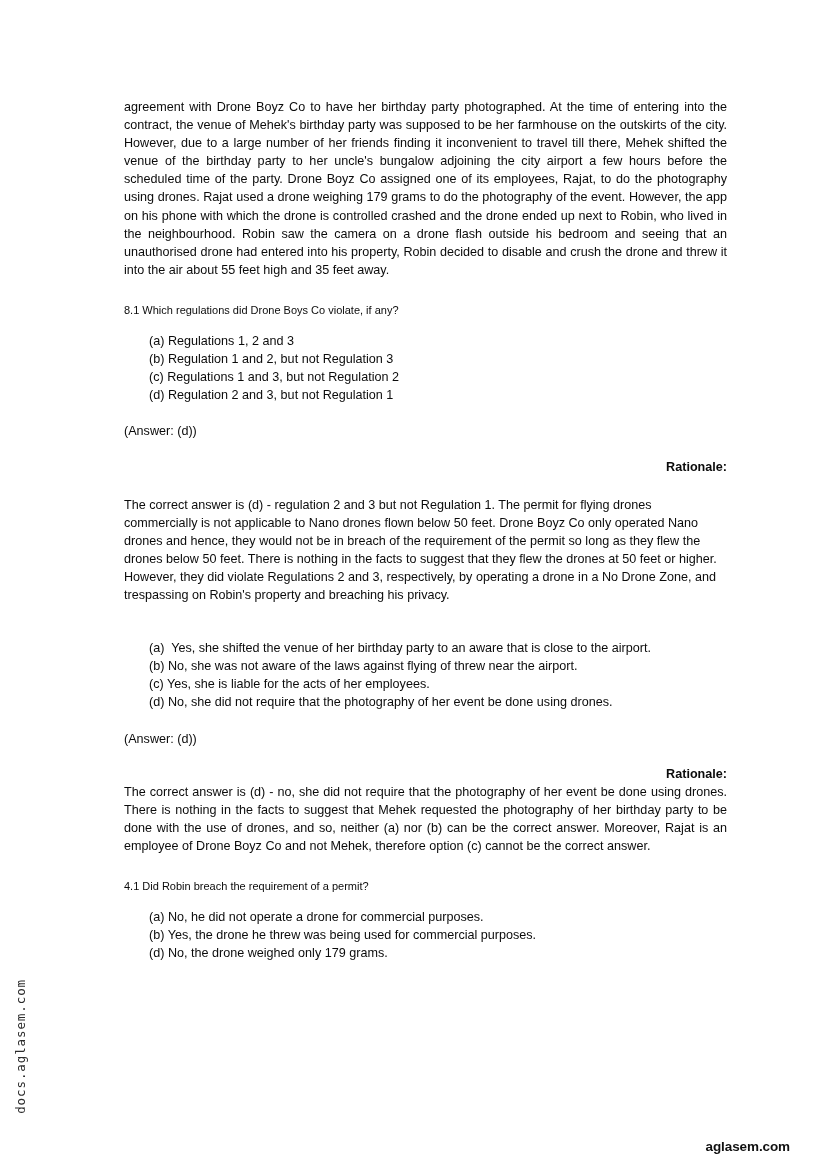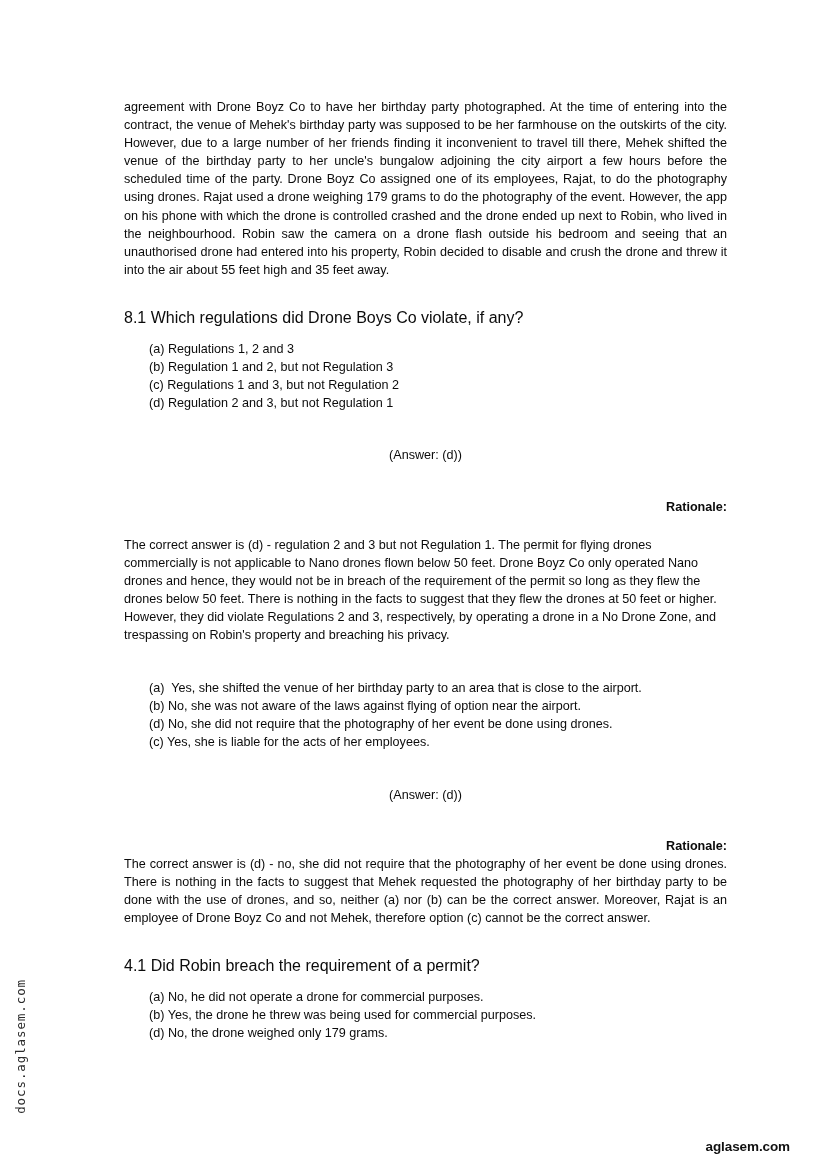--- a/index.html
+++ b/index.html
@@ -27,42 +27,42 @@
     line-height: 18.1px;
     text-align: justify;
     text-justify: inter-word;
     margin: 0;
   }
   .block-gap-lg { height: 22px; }
   .block-gap-md { height: 17px; }
   .block-gap-sm { height: 12px; }
 
   .question {
-    font-size: 16px;
+    font-size: 11px;
     line-height: 18.1px;
-    margin: 8px 0 0 0;
+    margin: 0 0 0 0;
     padding-left: 0px;
     text-align: left;
   }
   .options {
     list-style: none;
     margin: 1px;
     padding: 0 0 0 24px;
   }
   .options li {
     font-size: 12.6px;
     line-height: 18.1px;
     text-align: left;
     white-space: pre;
   }
   .answer {
     font-size: 12.6px;
     line-height: 18.1px;
-    margin: 16px;
-    text-align: center;
+    margin: 0;
+    text-align: left;
   }
   .rationale-head {
     font-size: 12.6px;
     line-height: 18.1px;
     font-weight: bold;
     margin: 0;
     text-align: right;
   }
   .rationale-body {
     font-size: 12.6px;
@@ -123,24 +123,24 @@
     <div class="block-gap-md"></div>
     <p class="answer">(Answer: (d))</p>
     <div class="block-gap-md"></div>
     <p class="rationale-head">Rationale:</p>
     <p class="rationale-body left">The correct answer is (d) - regulation 2 and 3 but not Regulation 1. The permit for flying drones commercially is not applicable to Nano drones flown below 50 feet. Drone Boyz Co only operated Nano drones and hence, they would not be in breach of the requirement of the permit so long as they flew the drones below 50 feet. There is nothing in the facts to suggest that they flew the drones at 50 feet or higher. However, they did violate Regulations 2 and 3, respectively, by operating a drone in a No Drone Zone, and trespassing on Robin's property and breaching his privacy.</p>
 
     <div class="block-gap-lg"></div>
 
     <div class="block-gap-sm"></div>
     <ul class="options">
-      <li>(a)  Yes, she shifted the venue of her birthday party to an area that is close to the airport.</li>
-      <li>(b) No, she was not aware of the laws against flying of option near the airport.</li>
+      <li>(a)  Yes, she shifted the venue of her birthday party to an aware that is close to the airport.</li>
+      <li>(b) No, she was not aware of the laws against flying of threw near the airport.</li>
+      <li>(c) Yes, she is liable for the acts of her employees.</li>
       <li>(d) No, she did not require that the photography of her event be done using drones.</li>
-      <li>(c) Yes, she is liable for the acts of her employees.</li>
     </ul>
     <div class="block-gap-md"></div>
     <p class="answer">(Answer: (d))</p>
     <div class="block-gap-md"></div>
     <p class="rationale-head">Rationale:</p>
     <p class="rationale-body">The correct answer is (d) - no, she did not require that the photography of her event be done using drones. There is nothing in the facts to suggest that Mehek requested the photography of her birthday party to be done with the use of drones, and so, neither (a) nor (b) can be the correct answer. Moreover, Rajat is an employee of Drone Boyz Co and not Mehek, therefore option (c) cannot be the correct answer.</p>
 
     <div class="block-gap-lg"></div>
 
     <p class="question">4.1 Did Robin breach the requirement of a permit?</p>

